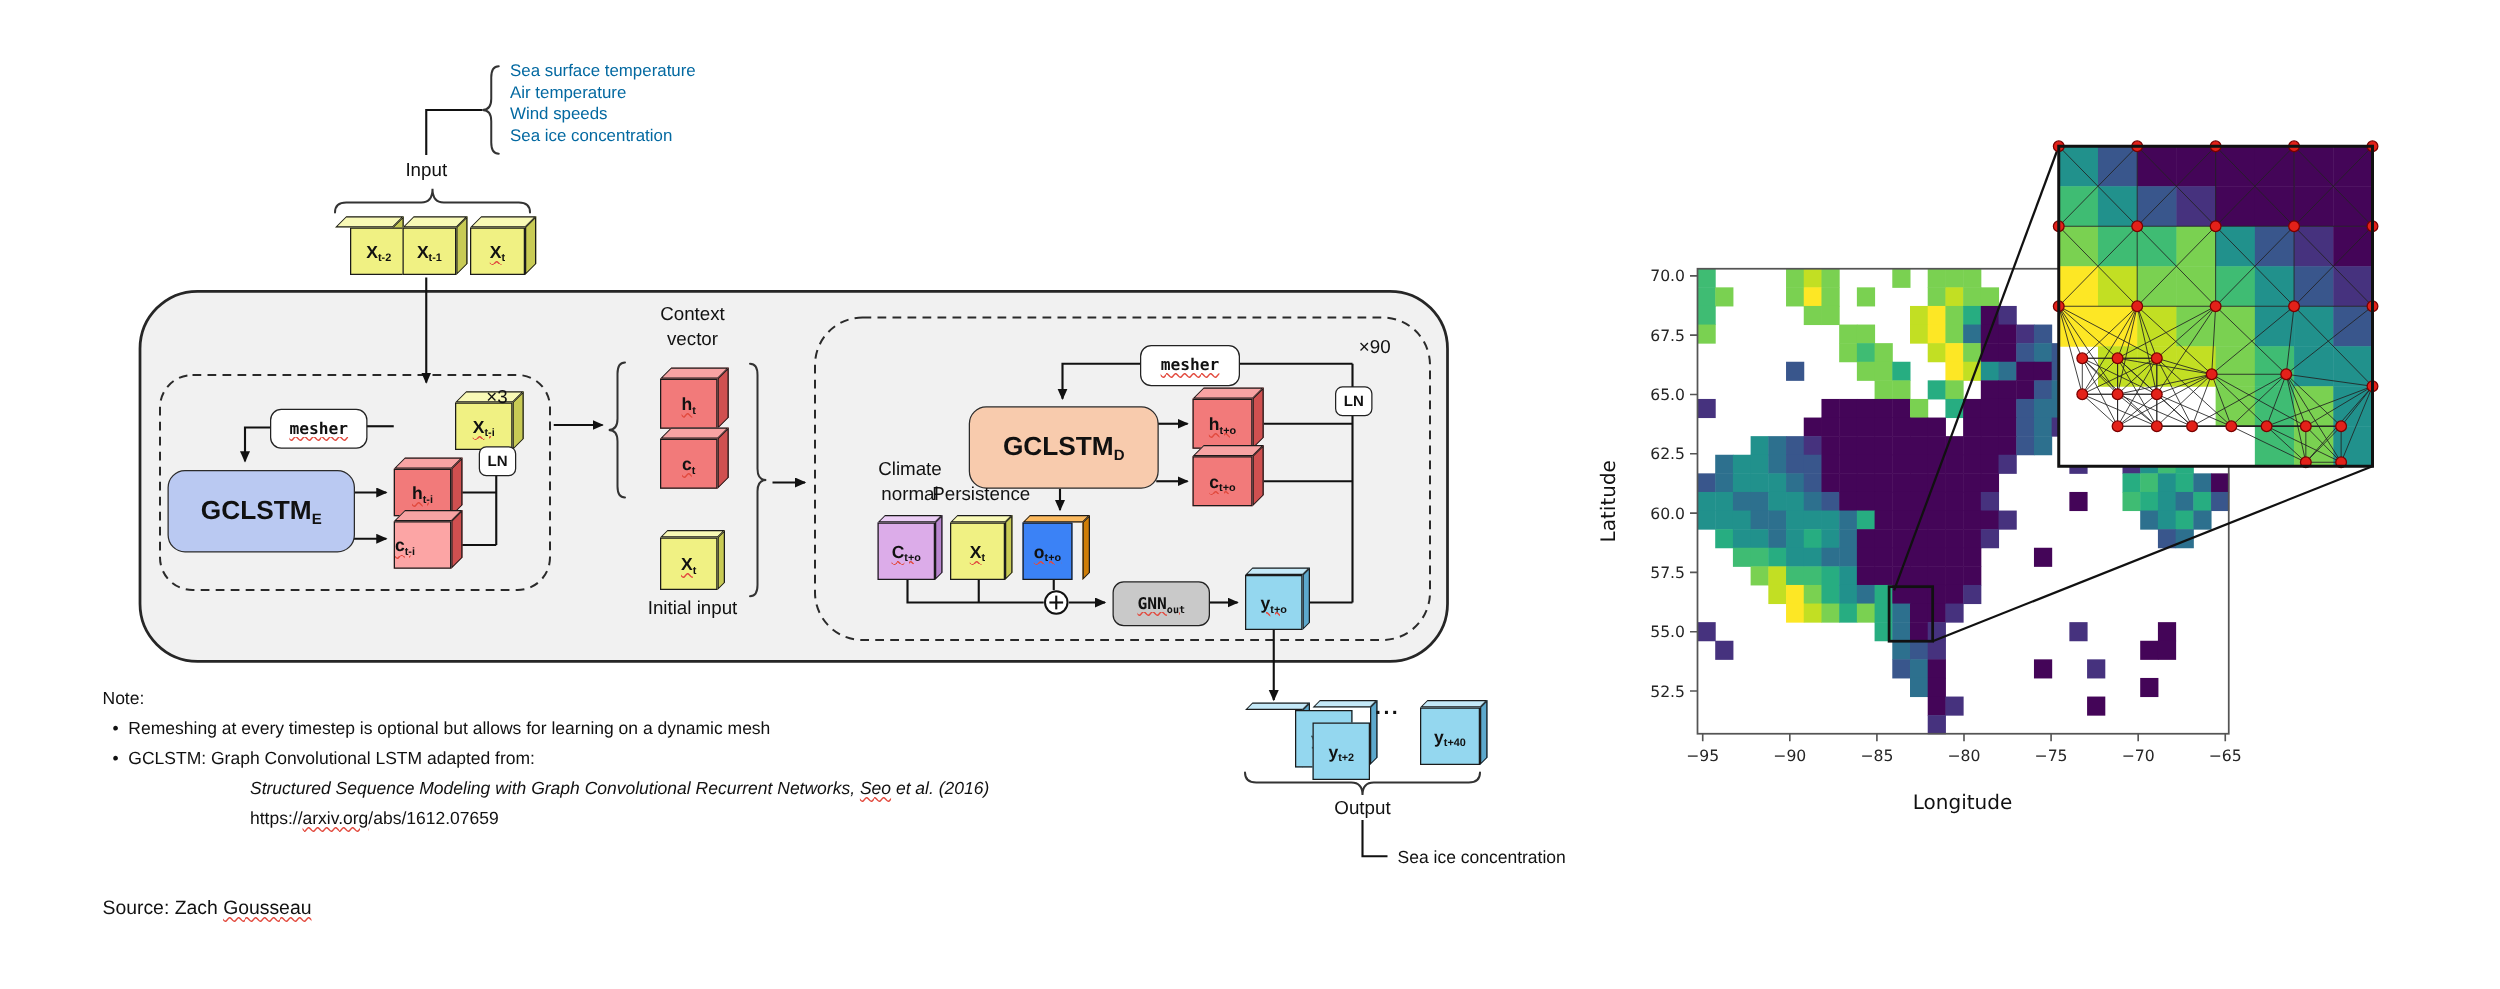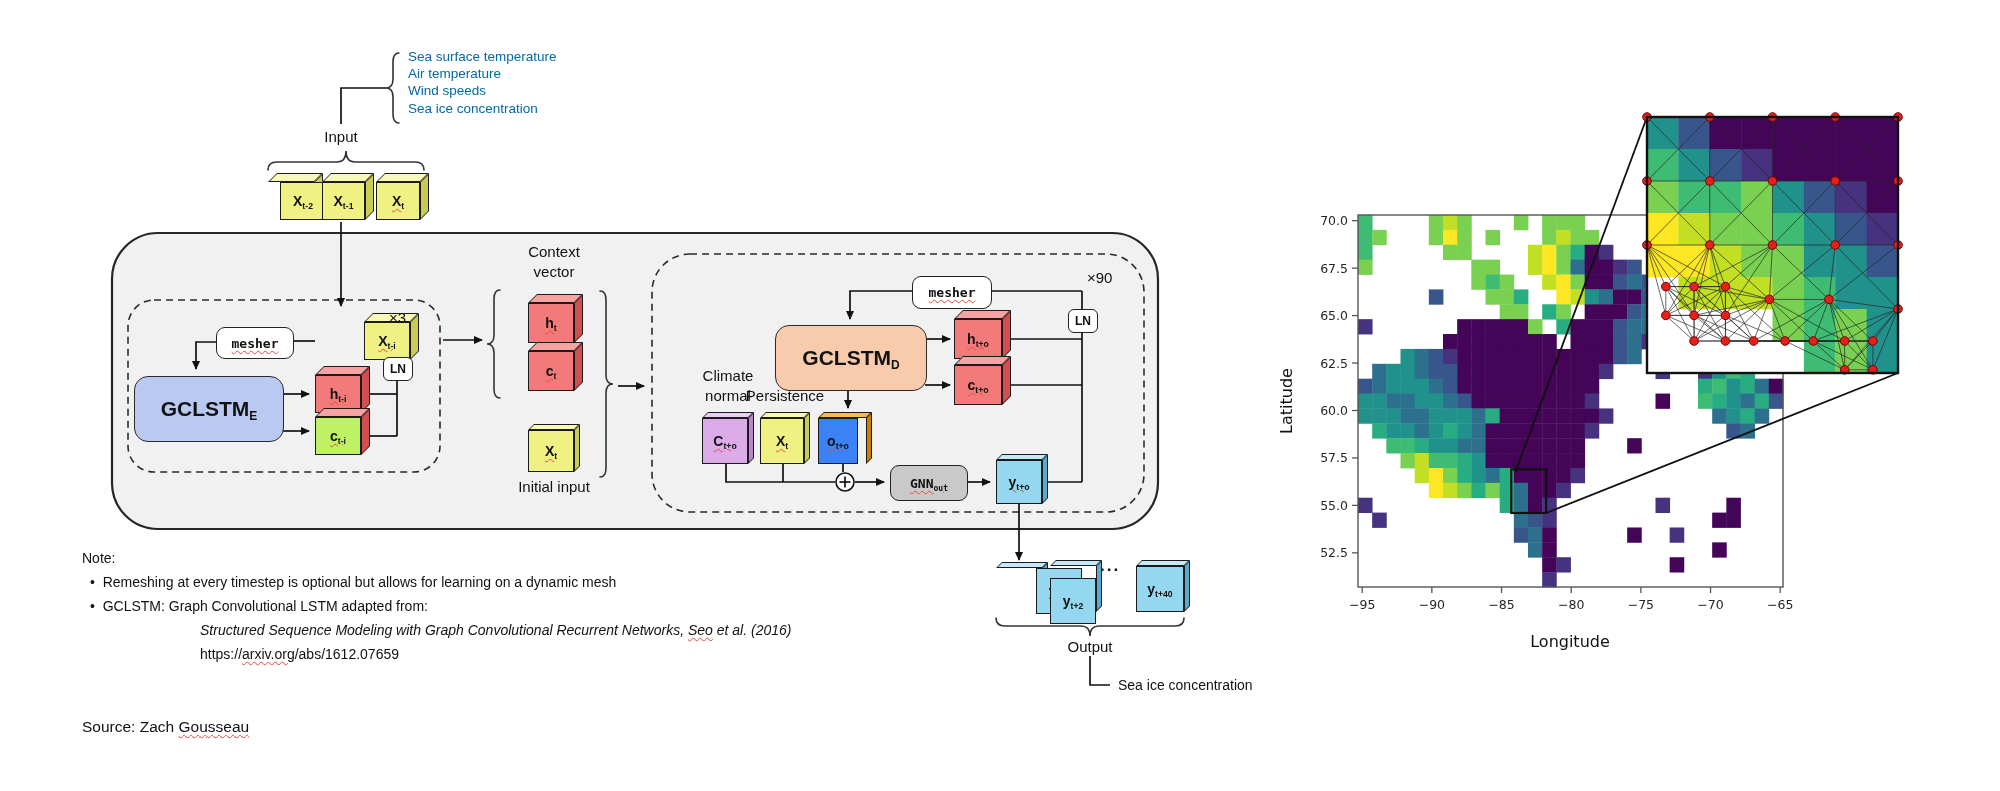--- a/index.html
+++ b/index.html
@@ -791,21 +791,21 @@
     <div class="cube" style="left: 315px; top: 366px; width: 55px; height: 47px;">
       <div class="topf" style="left: 0px; top: 0px; width: 46px; height: 9px; background: rgb(247, 163, 163); transform: skewX(-45deg); transform-origin: 0px 100%;"></div>
       <div class="sidef" style="left: 46px; top: 9px; width: 9px; height: 38px; background: rgb(208, 80, 80); transform: skewY(-45deg); transform-origin: 0px 0px;"></div>
       <div class="facef" style="left: 0px; top: 9px; width: 46px; height: 38px; background: rgb(242, 122, 122); display: flex; align-items: center; justify-content: center;">
         <div class="clabel sq" style="font-size: 14px;"><span>h</span><span class="csub">t-i</span></div>
       </div>
     </div>
     <div class="cube" style="left: 315px; top: 408px; width: 55px; height: 47px;">
       <div class="topf" style="left: 0px; top: 0px; width: 46px; height: 9px; background: rgb(247, 163, 163); transform: skewX(-45deg); transform-origin: 0px 100%;"></div>
       <div class="sidef" style="left: 46px; top: 9px; width: 9px; height: 38px; background: rgb(208, 80, 80); transform: skewY(-45deg); transform-origin: 0px 0px;"></div>
-      <div class="facef" style="left: 0px; top: 9px; width: 46px; height: 38px; background: #bef264; display: flex; align-items: center; justify-content: center;">
+      <div class="facef" style="left: 0px; top: 9px; width: 46px; height: 38px; background: #fca5a5; display: flex; align-items: center; ">
         <div class="clabel sq" style="font-size: 14px;"><span>c</span><span class="csub">t-i</span></div>
       </div>
     </div>
     <div class="cube" style="left: 528px; top: 294px; width: 55px; height: 49px;">
       <div class="topf" style="left: 0px; top: 0px; width: 46px; height: 9px; background: rgb(247, 163, 163); transform: skewX(-45deg); transform-origin: 0px 100%;"></div>
       <div class="sidef" style="left: 46px; top: 9px; width: 9px; height: 40px; background: rgb(208, 80, 80); transform: skewY(-45deg); transform-origin: 0px 0px;"></div>
       <div class="facef" style="left: 0px; top: 9px; width: 46px; height: 40px; background: rgb(242, 122, 122); display: flex; align-items: center; justify-content: center;">
         <div class="clabel sq" style="font-size: 14px;"><span>h</span><span class="csub">t</span></div>
       </div>
     </div>

